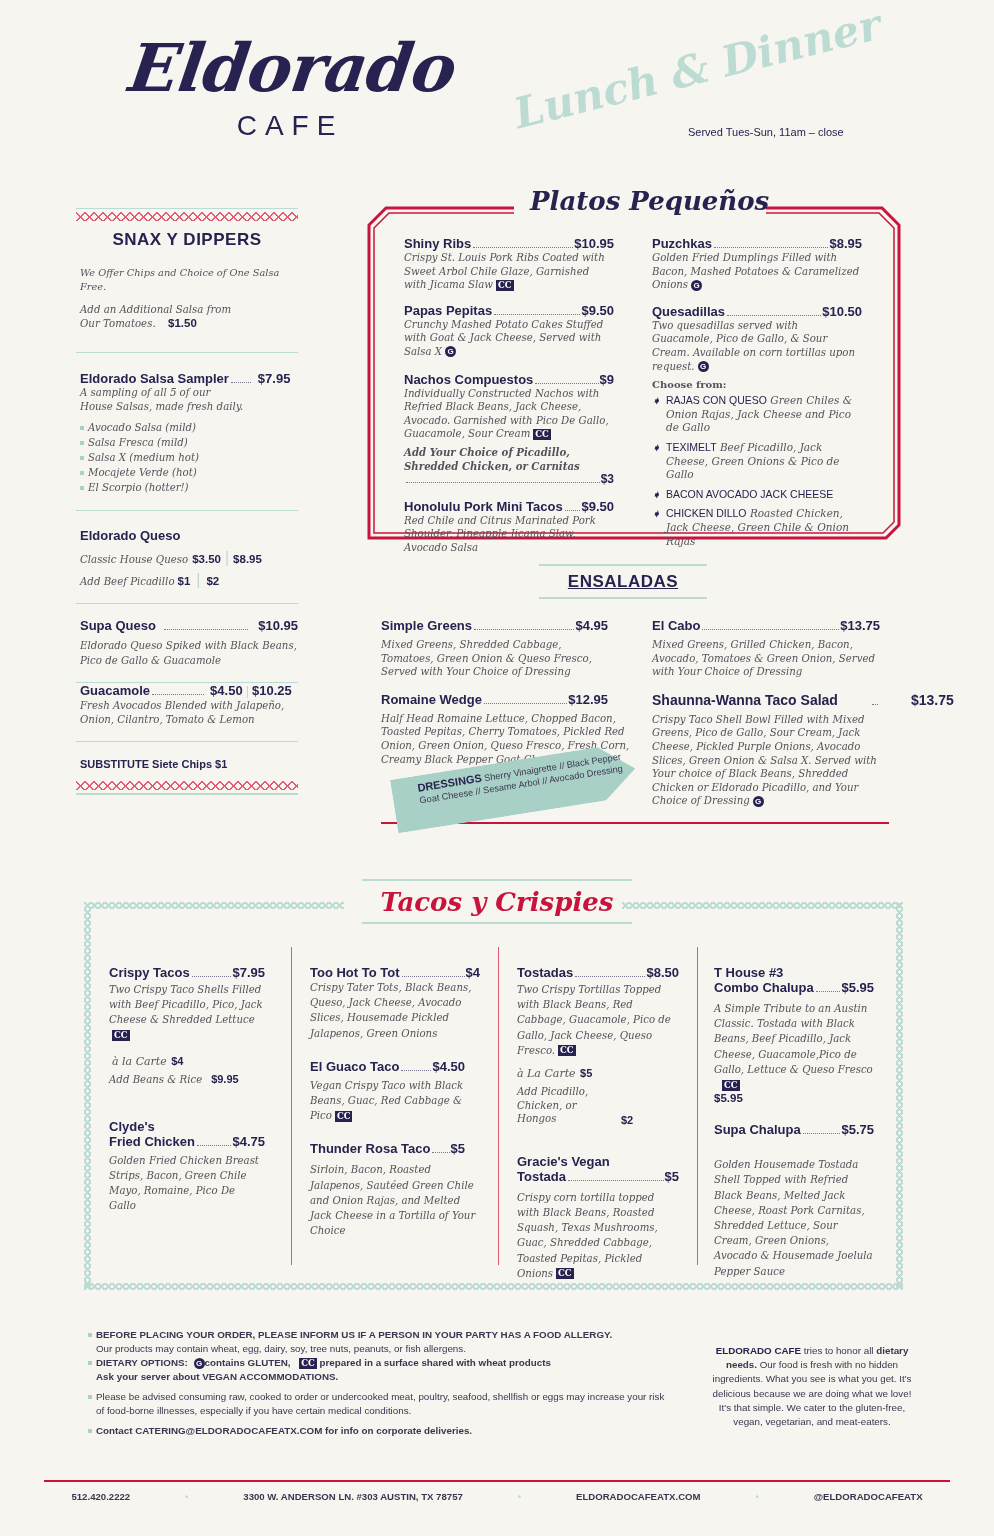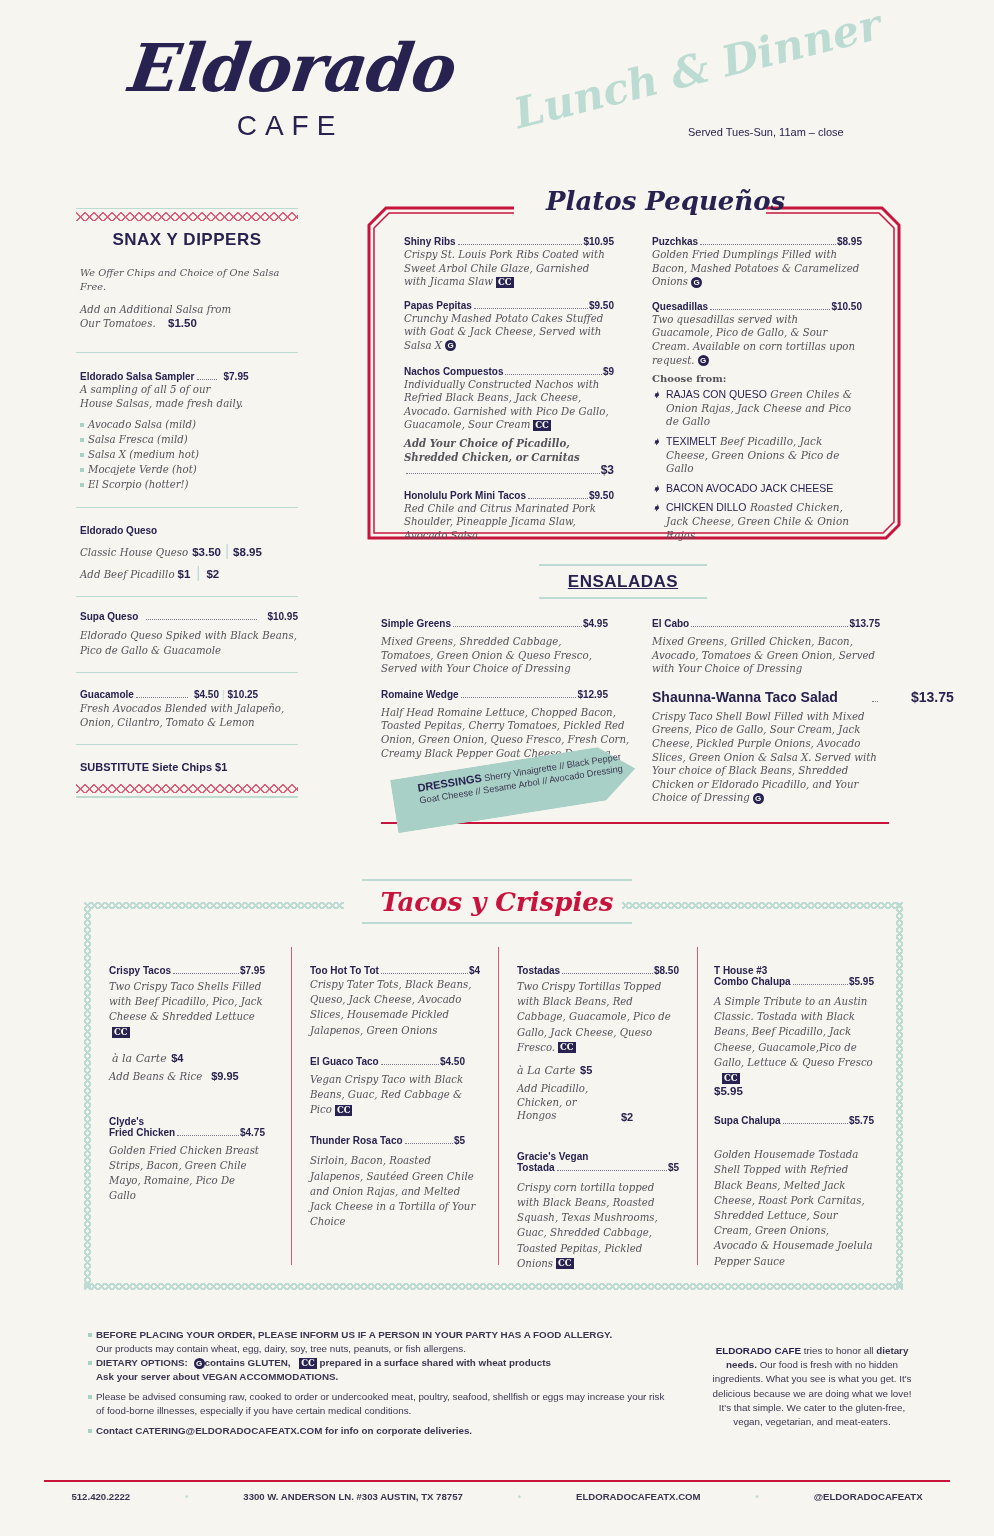--- a/index.html
+++ b/index.html
@@ -1,21 +1,21 @@
 <!DOCTYPE html>
 <html><head>
 <meta charset="utf-8">
 <style>
   * { box-sizing: border-box; margin: 0; padding: 0; }
   html, body { width: 994px; height: 1536px; background: #f7f5f0; overflow: hidden; }
   body { position: relative; font-family: "Liberation Sans", sans-serif; color: #2a2450; }
   .abs { position: absolute; }
   .navy { color: #27224f; }
   .desc { font-family: "DejaVu Serif", serif; font-style: italic; font-size: 10.2px; line-height: 13.6px; color: #55525a; }
-  .name { font-family: "Liberation Sans", sans-serif; font-weight: bold; font-size: 10px; color: #27224f; display: flex; align-items: baseline; white-space: nowrap; }
+  .name { font-family: "Liberation Sans", sans-serif; font-weight: bold; font-size: 13px; color: #27224f; display: flex; align-items: baseline; white-space: nowrap; }
   .name .dots { flex: 1; border-bottom: 1px dotted #7a7690; margin: 0 1px 3px 2px; min-width: 6px; }
   .name .price { font-weight: bold; }
   .badge-cc { display: inline-block; background: #27224f; color: #fff; font-family: "DejaVu Serif", serif; font-style: normal; font-weight: bold; font-size: 8.5px; padding: 0 2px; line-height: 11px; margin-left: 3px; vertical-align: middle; }
   .badge-g { display: inline-block; background: #27224f; color: #fff; font-family: "Liberation Sans", sans-serif; font-style: normal; font-weight: bold; font-size: 8px; width: 11px; height: 11px; border-radius: 50%; text-align: center; line-height: 11px; margin-left: 3px; vertical-align: middle; }
   .mint-line { height: 2px; background: #bcdcd3; }
   .red-line { height: 2px; background: #c8143c; }
   .diamonds-red { height: 9px; background:
       linear-gradient(45deg, transparent 40%, #e25c76 40%, #e25c76 55%, transparent 55%) 0 0/9px 9px,
       linear-gradient(-45deg, transparent 40%, #e25c76 40%, #e25c76 55%, transparent 55%) 0 0/9px 9px; }
   .diamonds-mint { background:
@@ -90,42 +90,42 @@
     <div class="name">
       <span>Supa Queso</span>
       <span class="dots" style="margin-left:8px;margin-right:10px;"></span>
       <span class="price">$10.95</span>
     </div>
     <div class="desc" style="margin-top:6px;">Eldorado Queso Spiked with Black Beans,</div>
     <div class="desc" style="margin-top:2px;">Pico de Gallo &amp; Guacamole</div>
   </div>
   <div class="mint-line" style="margin-top:14px;height:1px;"></div>
 
-  <div style="padding-left:4px;margin-top:16px;">
+  <div style="padding-left:4px;margin-top:0;">
     <div class="name">
       <span>Guacamole</span>
       <span class="dots" style="flex:0 0 52px;"></span>
       <span class="price" style="margin-left:5px;">$4.50</span>
       <span style="color:#bcdcd3;margin:0 3px;font-weight:normal;">|</span>
       <span class="price">$10.25</span>
     </div>
     <div class="desc" style="margin-top:1px;">Fresh Avocados Blended with Jalapeño,</div>
     <div class="desc" style="margin-top:1px;">Onion, Cilantro, Tomato &amp; Lemon</div>
   </div>
   <div class="mint-line" style="margin-top:14px;height:1px;"></div>
   <div style="padding-left:4px;margin-top:16px;font-weight:bold;font-size:11px;color:#27224f;">SUBSTITUTE Siete Chips $1</div>
   <div class="diamonds-red" style="margin-top:11px;"></div>
   <div class="mint-line" style="margin-top:3px;height:2px;"></div>
 </div>
 
 <svg class="abs" style="left:364px;top:200px;" width="540" height="346" viewBox="0 0 540 346">
   <path d="M150 8 L22 8 L5 25 L5 338 L522 338 L535 325 L535 25 L518 8 L402 8" fill="none" stroke="#c8143c" stroke-width="3"></path>
   <path d="M150 13 L25 13 L10 28 L10 333 L519 333 L530 322 L530 28 L515 13 L402 13" fill="none" stroke="#c8143c" stroke-width="1.5"></path>
 </svg>
-<div class="abs script navy" style="left:546px;top:186px;font-size:26px;white-space:nowrap;">Platos Pequeños</div>
+<div class="abs script navy" style="left:530px;top:186px;font-size:26px;white-space:nowrap;">Platos Pequeños</div>
 
 <div class="abs" style="left:404px;top:236px;width:210px;">
   <div>
     <div class="name">
         <span>Shiny Ribs</span>
         <span class="dots"></span>
         <span class="price">$10.95</span>
       </div>
     <div class="desc"><span>Crispy St. Louis Pork Ribs Coated with Sweet Arbol Chile Glaze, Garnished with Jicama Slaw</span><span class="badge-cc">CC</span></div>
   </div>

